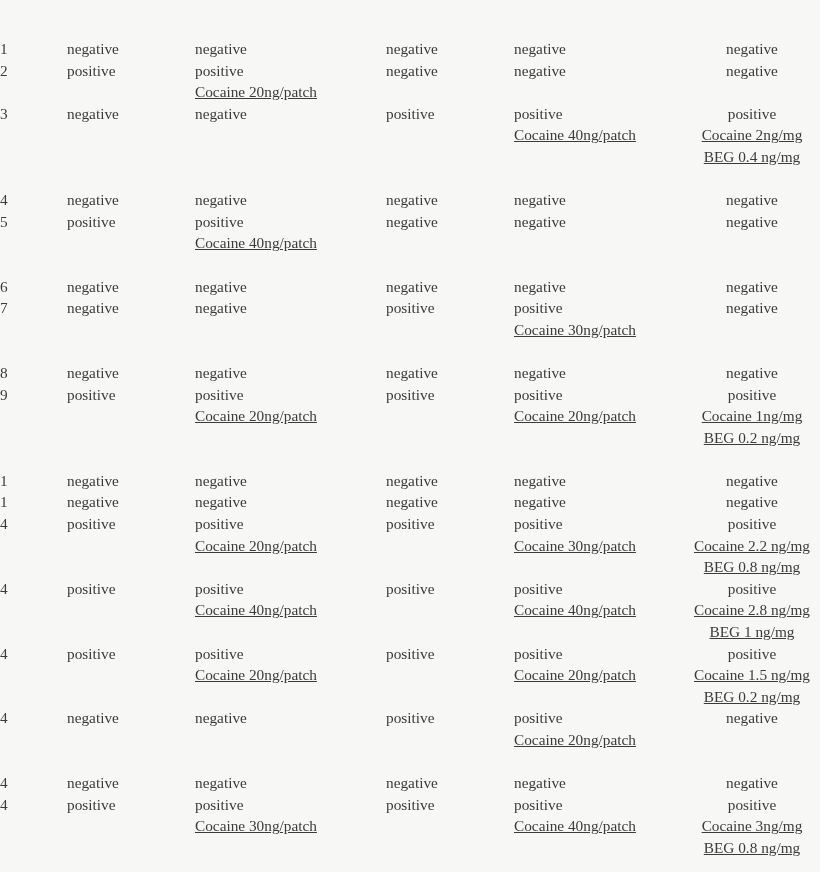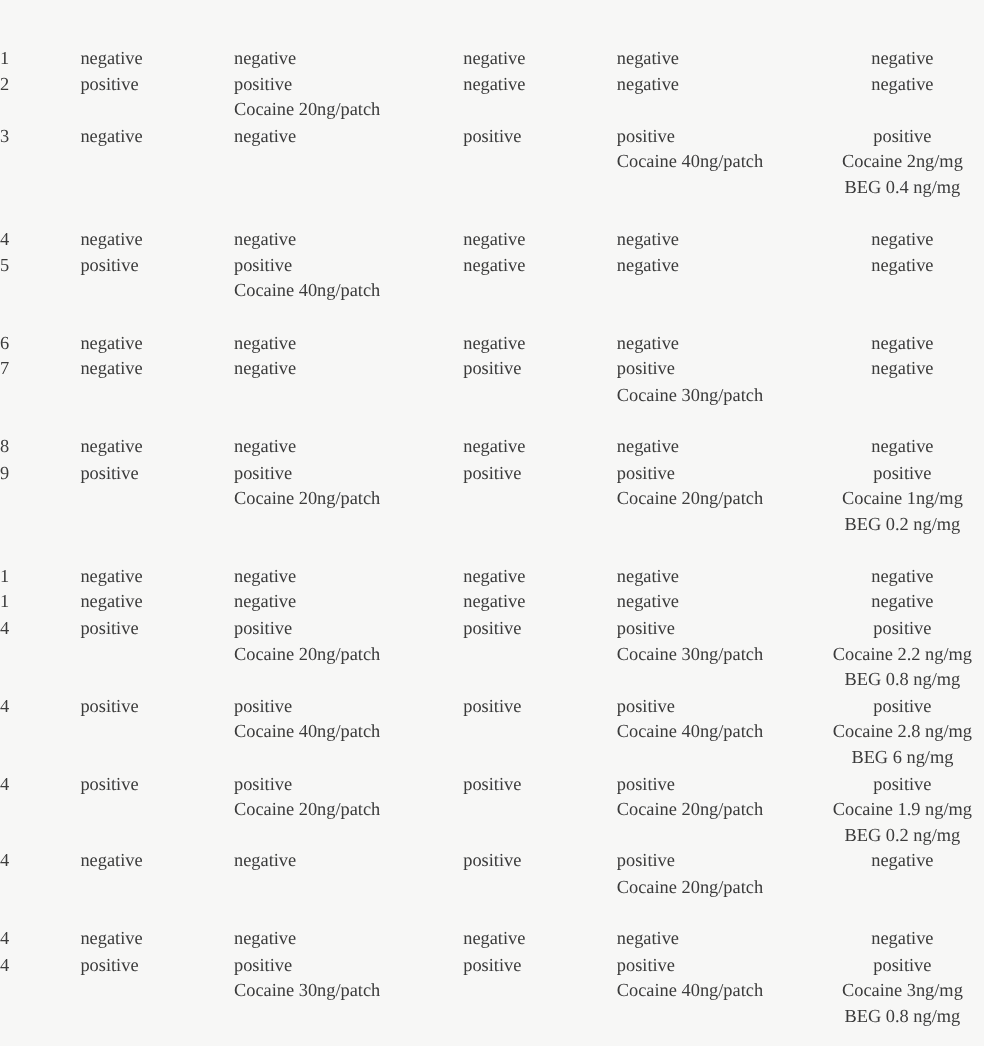--- a/index.html
+++ b/index.html
@@ -45,21 +45,21 @@
   col.c-hair    { width: 136px; }
 
   td.cell-id     { padding-left: 8px;  }
   td.cell-onsite { padding-left: 7px;  }
   td.cell-lab    { padding-left: 1px;  }
   td.cell-urine  { padding-left: 2px;  }
   td.cell-oral   { padding-left: 1px;  }
   td.cell-hair   { text-align: center; padding-right: 4px; white-space: nowrap; }
 
   .res-line { display: block; white-space: nowrap; }
-  .conc-line { display: block; white-space: nowrap; }
+  .conc-line { display: block; white-space: nowrap; text-decoration: underline; }
 
   
   tr.spacer td { height: 21.6px; line-height: 21.6px; font-size: 15.3px; }
 </style>
 </head>
 <body>
 
 <div id="sheet">
   <table class="results">
     <colgroup>
@@ -351,44 +351,44 @@
           <td class="cell-urine">
             <span class="res-line">positive</span>
           </td>
           <td class="cell-oral">
             <span class="res-line">positive</span>
             <span class="conc-line">Cocaine 40ng/patch</span>
           </td>
           <td class="cell-hair">
             <span class="res-line">positive</span>
             <span class="conc-line">Cocaine 2.8 ng/mg</span>
-            <span class="conc-line">BEG 6 ng/mg</span>
-          </td>
-        </tr>
-        <tr>
-          <td class="cell-id">
-            <span class="res-line">4</span>
-          </td>
-          <td class="cell-onsite">
-            <span class="res-line">positive</span>
-          </td>
-          <td class="cell-lab">
-            <span class="res-line">positive</span>
-            <span class="conc-line">Cocaine 20ng/patch</span>
-          </td>
-          <td class="cell-urine">
-            <span class="res-line">positive</span>
-          </td>
-          <td class="cell-oral">
-            <span class="res-line">positive</span>
-            <span class="conc-line">Cocaine 20ng/patch</span>
-          </td>
-          <td class="cell-hair">
-            <span class="res-line">positive</span>
-            <span class="conc-line">Cocaine 1.9 ng/mg</span>
+            <span class="conc-line">BEG 1 ng/mg</span>
+          </td>
+        </tr>
+        <tr>
+          <td class="cell-id">
+            <span class="res-line">4</span>
+          </td>
+          <td class="cell-onsite">
+            <span class="res-line">positive</span>
+          </td>
+          <td class="cell-lab">
+            <span class="res-line">positive</span>
+            <span class="conc-line">Cocaine 20ng/patch</span>
+          </td>
+          <td class="cell-urine">
+            <span class="res-line">positive</span>
+          </td>
+          <td class="cell-oral">
+            <span class="res-line">positive</span>
+            <span class="conc-line">Cocaine 20ng/patch</span>
+          </td>
+          <td class="cell-hair">
+            <span class="res-line">positive</span>
+            <span class="conc-line">Cocaine 1.5 ng/mg</span>
             <span class="conc-line">BEG 0.2 ng/mg</span>
           </td>
         </tr>
         <tr>
           <td class="cell-id">
             <span class="res-line">4</span>
           </td>
           <td class="cell-onsite">
             <span class="res-line">negative</span>
           </td>

